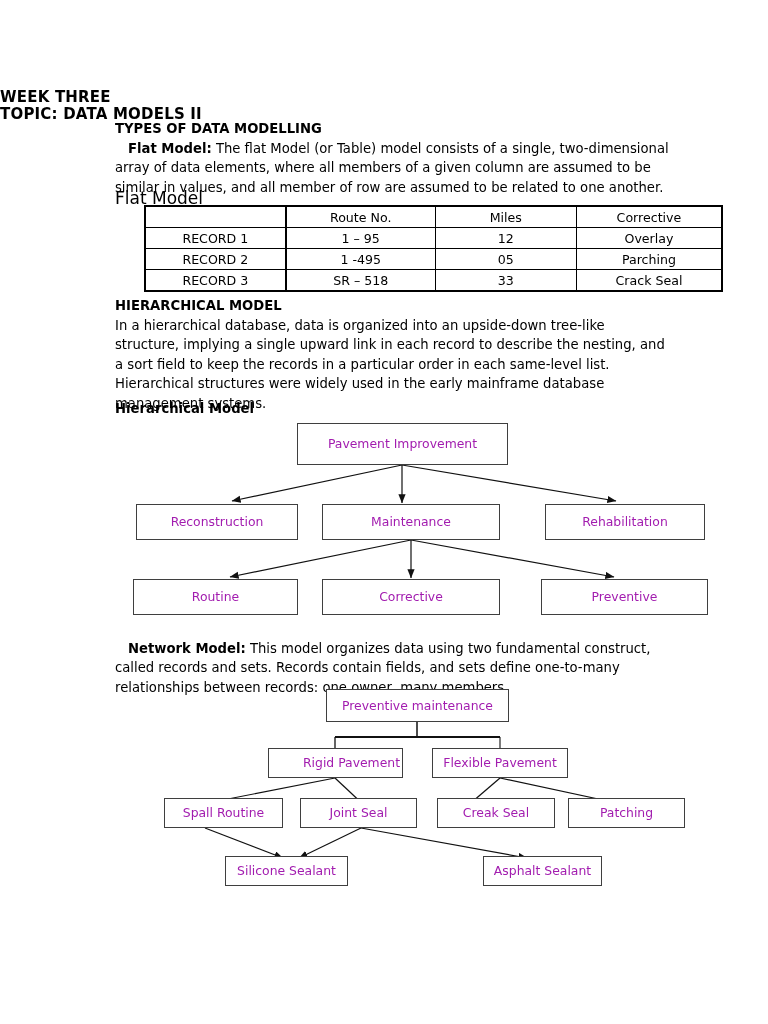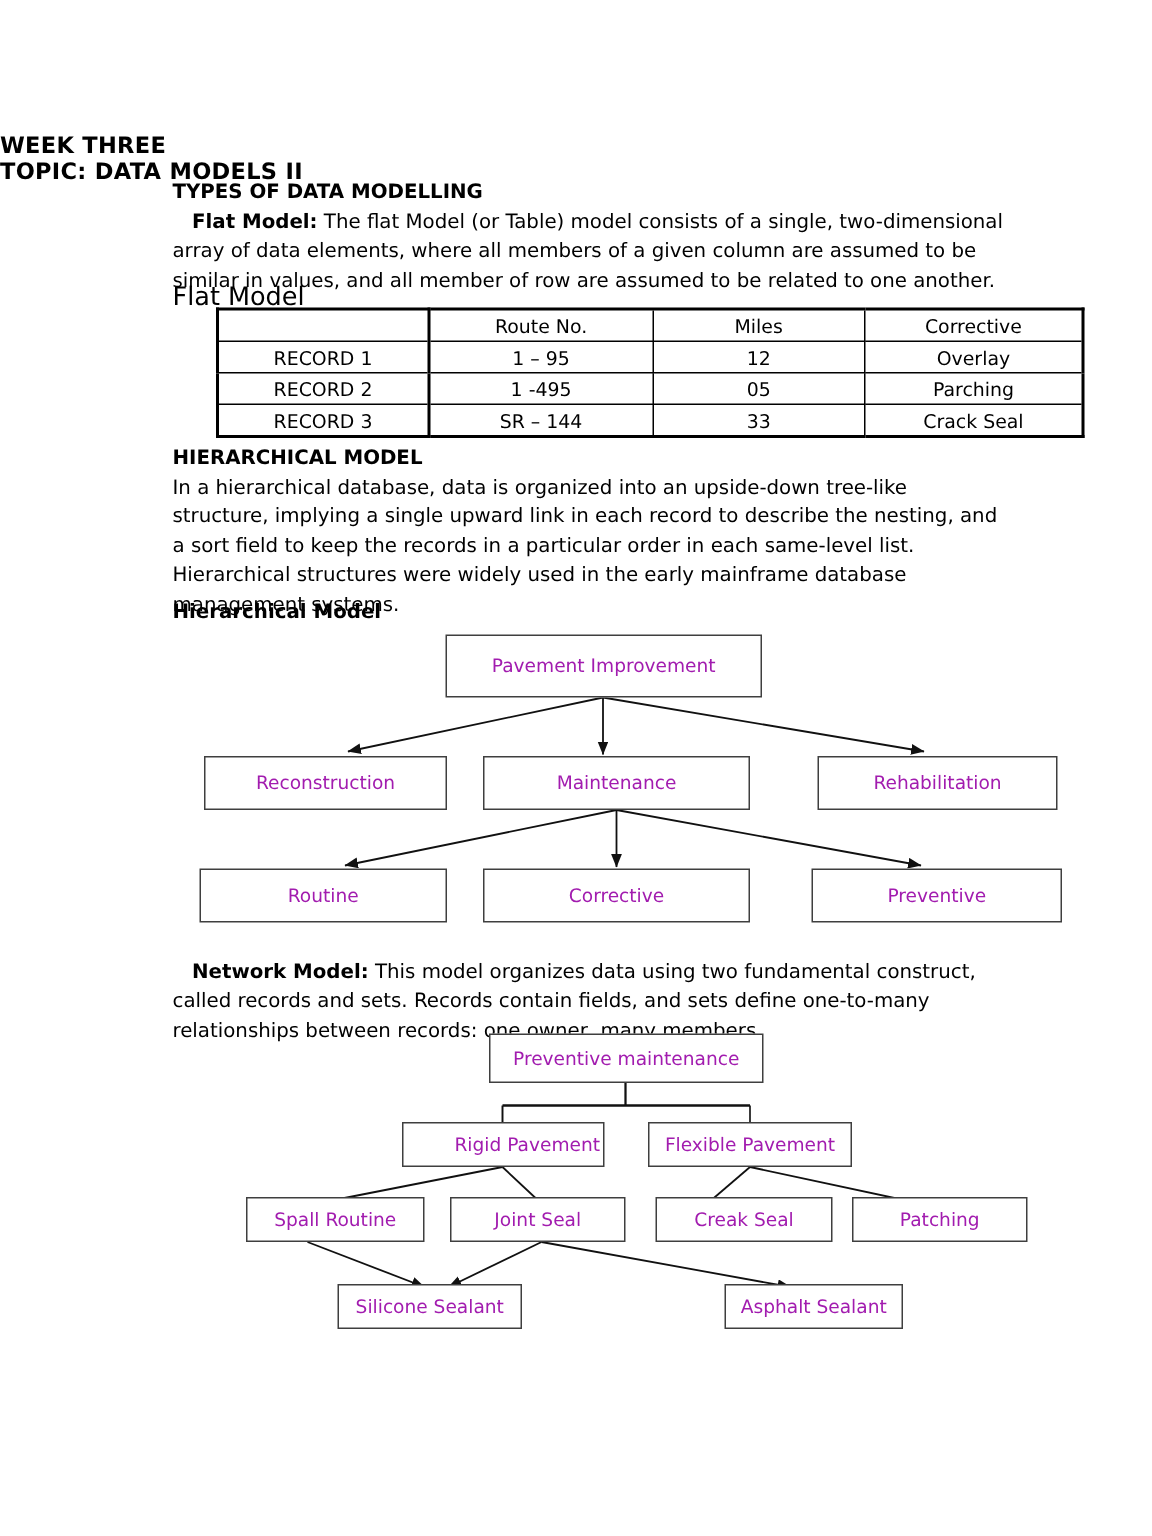--- a/index.html
+++ b/index.html
@@ -132,21 +132,21 @@
         <td class="c3">Overlay</td>
       </tr>
       <tr>
         <td class="c0">RECORD 2</td>
         <td class="c1">1 -495</td>
         <td class="c2">05</td>
         <td class="c3">Parching</td>
       </tr>
       <tr>
         <td class="c0">RECORD 3</td>
-        <td class="c1">SR – 144</td>
+        <td class="c1">SR – 518</td>
         <td class="c2">33</td>
         <td class="c3">Crack Seal</td>
       </tr>
     </tbody>
   </table>
 
   <div class="sec-head" style="top:298px;">HIERARCHICAL MODEL</div>
 
   <div class="block" style="top:316px;">In a hierarchical database, data is organized into an upside-down tree-like structure, implying a single upward link in each record to describe the nesting, and a sort field to keep the records in a particular order in each same-level list. Hierarchical structures were widely used in the early mainframe database management systems.</div>
 

